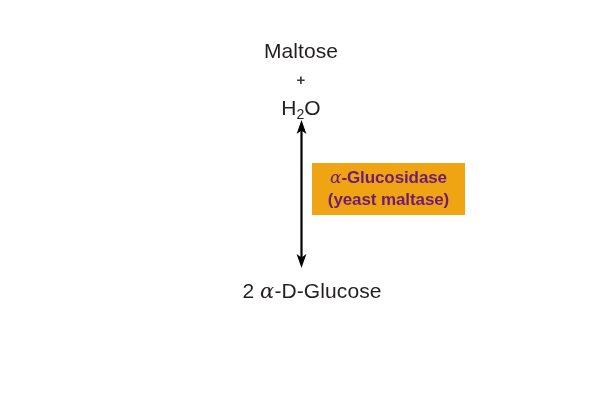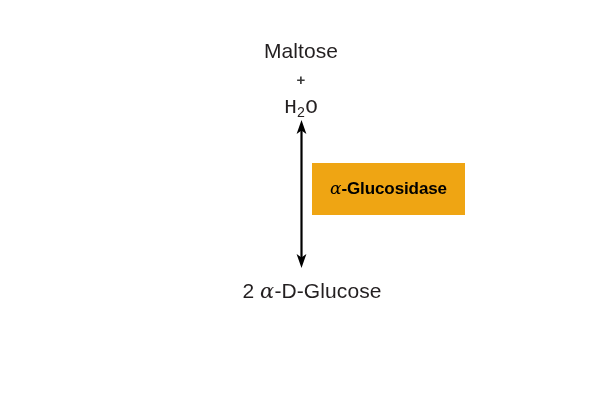--- a/index.html
+++ b/index.html
@@ -45,21 +45,21 @@
     font-family: "Liberation Sans", sans-serif;
     font-size: 15px;
     font-weight: 700;
     color: #3a3a3a;
     line-height: 1;
     margin-top: 11px;
     margin-bottom: 10px;
   }
 
   .formula {
-    font-family: Liberation Mono, monospace;
+    font-family: Liberation Sans, sans-serif;
     font-size: 21px;
     font-weight: 400;
     color: #231f20;
     line-height: 1;
     white-space: nowrap;
   }
   .formula .sub {
     font-size: 14px;
     vertical-align: -0.28em;
     letter-spacing: 0;
@@ -93,21 +93,21 @@
     box-sizing: border-box;
     display: flex;
     flex-direction: column;
     align-items: center;
     justify-content: center;
   }
   .enzyme-line {
     font-family: "Liberation Sans", sans-serif;
     font-size: 17px;
     font-weight: 700;
-    color: #000000;
+    color: #701a75;
     line-height: 1.28;
     white-space: nowrap;
     letter-spacing: -0.1px;
   }
   .enzyme-line .alpha {
     font-size: 17px;
     font-weight: 400;
   }
 
   
@@ -139,19 +139,20 @@
   <div class="arrow">
     <svg width="16" height="152" viewBox="0 0 16 152">
       <line x1="7.5" y1="8" x2="7.5" y2="144" stroke="#000000" stroke-width="2.2"></line>
       <polygon points="7.5,2 12.4,16 7.5,12.6 2.6,16" fill="#000000"></polygon>
       <polygon points="7.5,150 12.4,136 7.5,139.4 2.6,136" fill="#000000"></polygon>
     </svg>
   </div>
 
   <div class="enzyme-box">
     <div class="enzyme-line"><span class="alpha">α</span><span>-Glucosidase</span></div>
+    <div class="enzyme-line">(yeast maltase)</div>
   </div>
 
   <div class="product-row">
     <span class="species-label"><span>2</span><span>&nbsp;</span><span class="alpha">α</span><span>-D-Glucose</span></span>
   </div>
 
 </div>
 
 </body></html>

